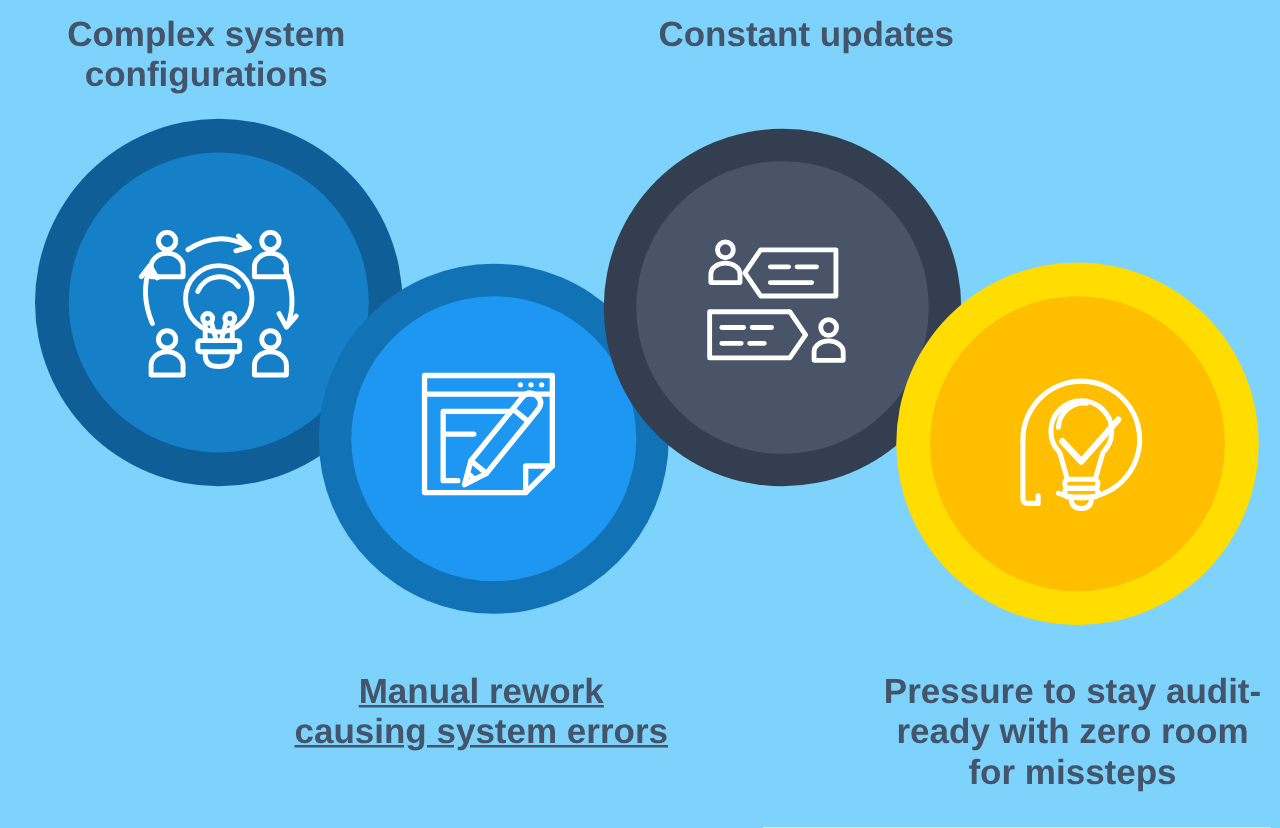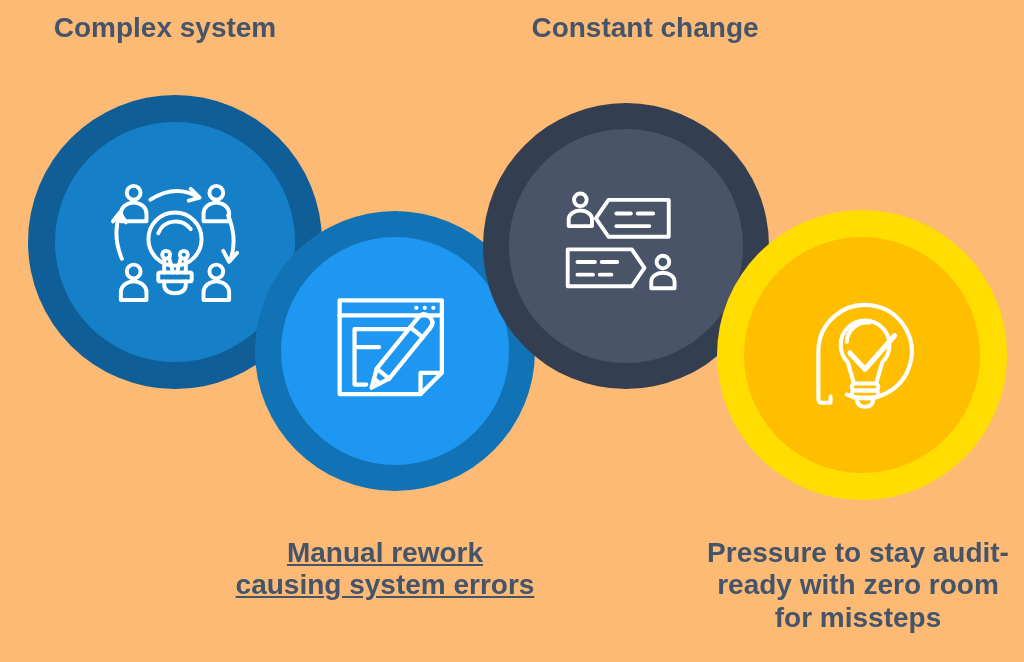--- a/index.html
+++ b/index.html
@@ -1,17 +1,17 @@
 <!DOCTYPE html>
 <html><head>
 <meta charset="utf-8">
 <style>
   html,body{margin:0;padding:0;background:#fff;}
   .canvas{
-    position:relative;width:1024px;height:662px;background:#fdba74;
+    position:relative;width:1024px;height:662px;background:#7dd3fc;
     overflow:hidden;font-family:"Liberation Sans",sans-serif;
   }
   .label{
     position:absolute;text-align:center;font-weight:bold;
     font-size:28px;line-height:1.16;color:#44546A;
   }
   .label span{display:block;}
   .circle{
     position:absolute;border-radius:50%;
     display:flex;align-items:center;justify-content:center;
@@ -36,20 +36,21 @@
   .l3{left:485px;top:12px;width:320px;}
   .l4{left:688px;top:537px;width:340px;}
 </style>
 </head>
 <body>
 
 <div class="canvas">
 
   <div class="label l1">
     <span>Complex system</span>
+    <span>configurations</span>
   </div>
   <div class="circle c1" style="background-color: rgb(15, 94, 152);">
     <div class="inner" style="background-color: rgb(21, 128, 200);">
       <svg class="icon" width="138" height="124" viewBox="0 0 140 126" style="stroke: rgb(255, 255, 255);">
 
         <circle cx="28" cy="13" r="7"></circle>
           <path d="M15,42 v-8 a13,11 0 0 1 26,0 v8 z"></path>
         <circle cx="112" cy="13" r="7"></circle>
           <path d="M99,42 v-8 a13,11 0 0 1 26,0 v8 z"></path>
         <circle cx="28" cy="93" r="7"></circle>
@@ -97,21 +98,21 @@
         </g>
       </svg>
     </div>
   </div>
   <div class="label l2">
     <span>Manual rework</span>
     <span>causing system errors</span>
   </div>
 
   <div class="label l3">
-    <span>Constant change</span>
+    <span>Constant updates</span>
   </div>
   <div class="circle c3" style="background-color: rgb(51, 62, 80);">
     <div class="inner" style="background-color: rgb(74, 84, 104);">
       <svg class="icon" width="136" height="115" viewBox="0 0 140 118" style="stroke: rgb(255, 255, 255);">
 
         <circle cx="23" cy="12" r="6.5"></circle>
           <path d="M11,39 v-7 a12,9 0 0 1 24,0 v7 z"></path>
 
         <path d="M39,31 L52,12 H114 V50 H52 Z"></path>
         <path d="M60,26 H75 M82,26 H98 M60,39 H94"></path>

